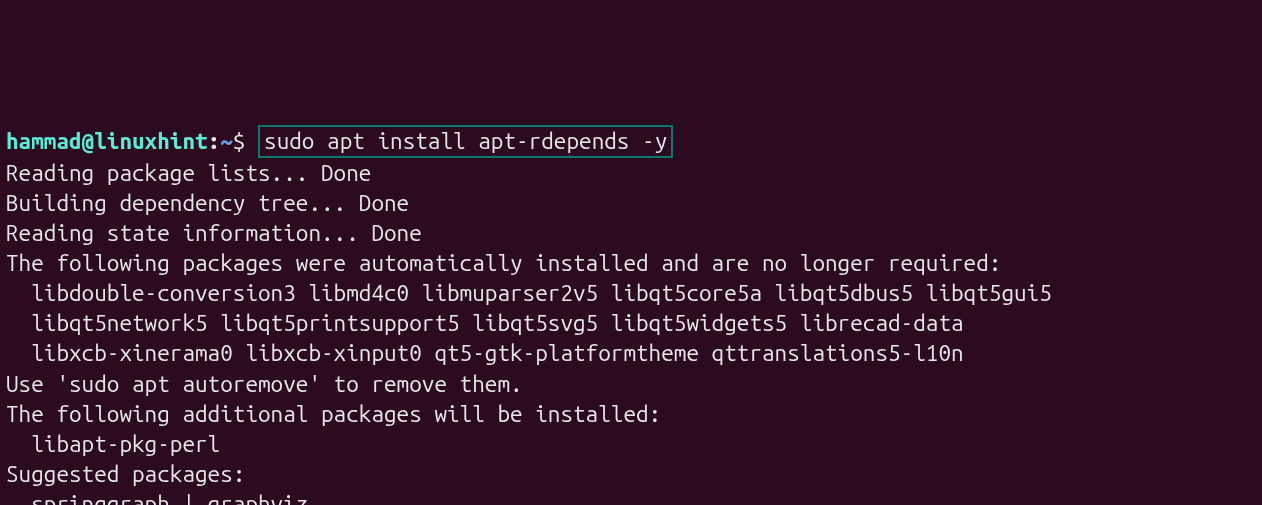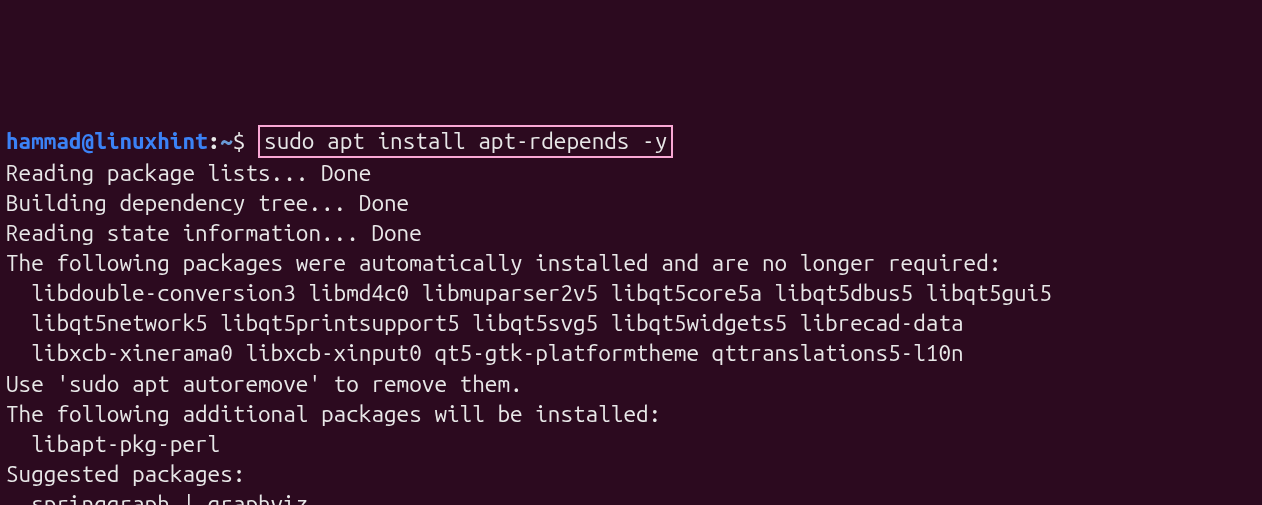--- a/index.html
+++ b/index.html
@@ -9,26 +9,26 @@
     color: #e8e8e8;
     font-family: "Ubuntu Mono", "DejaVu Sans Mono", "Consolas", monospace;
     font-size: 22.5px;
     line-height: 1.34;
     width: 1262px;
     height: 505px;
     box-sizing: border-box;
     white-space: pre;
     overflow: hidden;
   }
-  .prompt-user { color: #3b82f6; font-weight: bold; }
+  .prompt-user { color: #5eead4; font-weight: bold; }
   .prompt-colon { color: #e8e8e8; font-weight: bold;}
   .prompt-path { color: #6a9bd8; font-weight: bold;}
   .prompt-dollar { color: #e8e8e8; }
   .cmd-highlight {
-    border: 2px solid #f9a8d4;
+    border: 2px solid #0f766e;
     padding: 0 4px 2px 4px;
     display: inline-block;
     line-height: 1.2;
   }
   .line { display: block; }
 </style>
 </head>
 <body>
 
 

